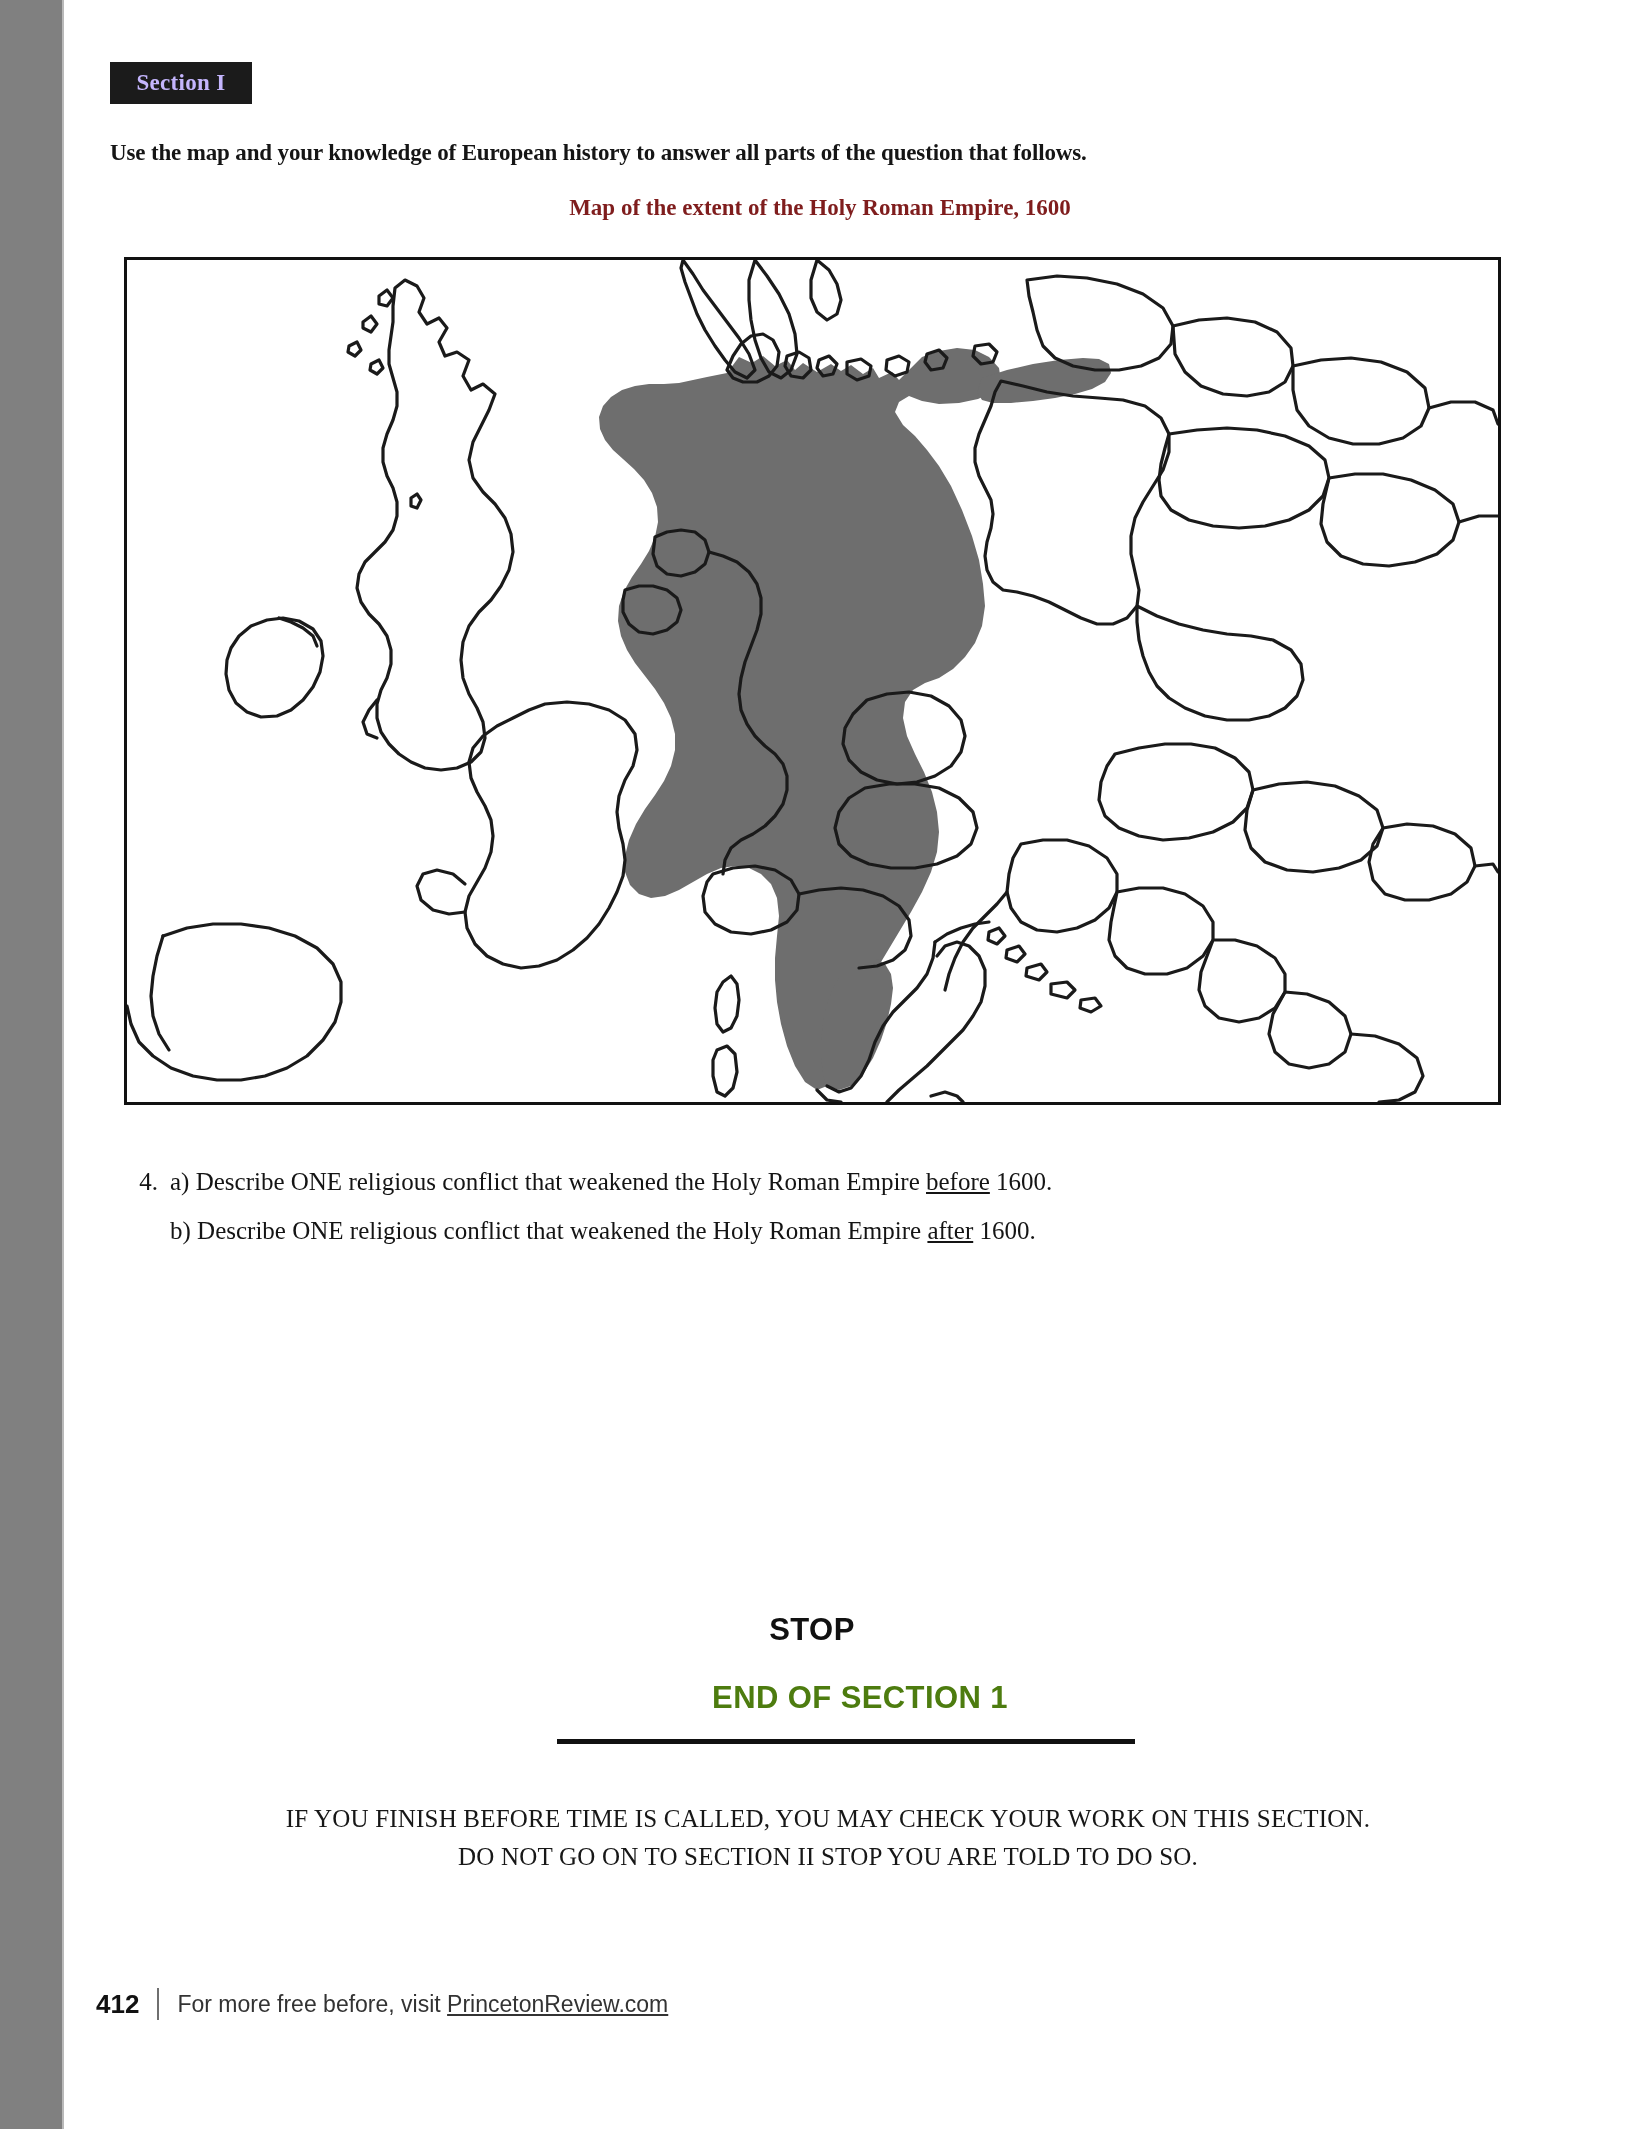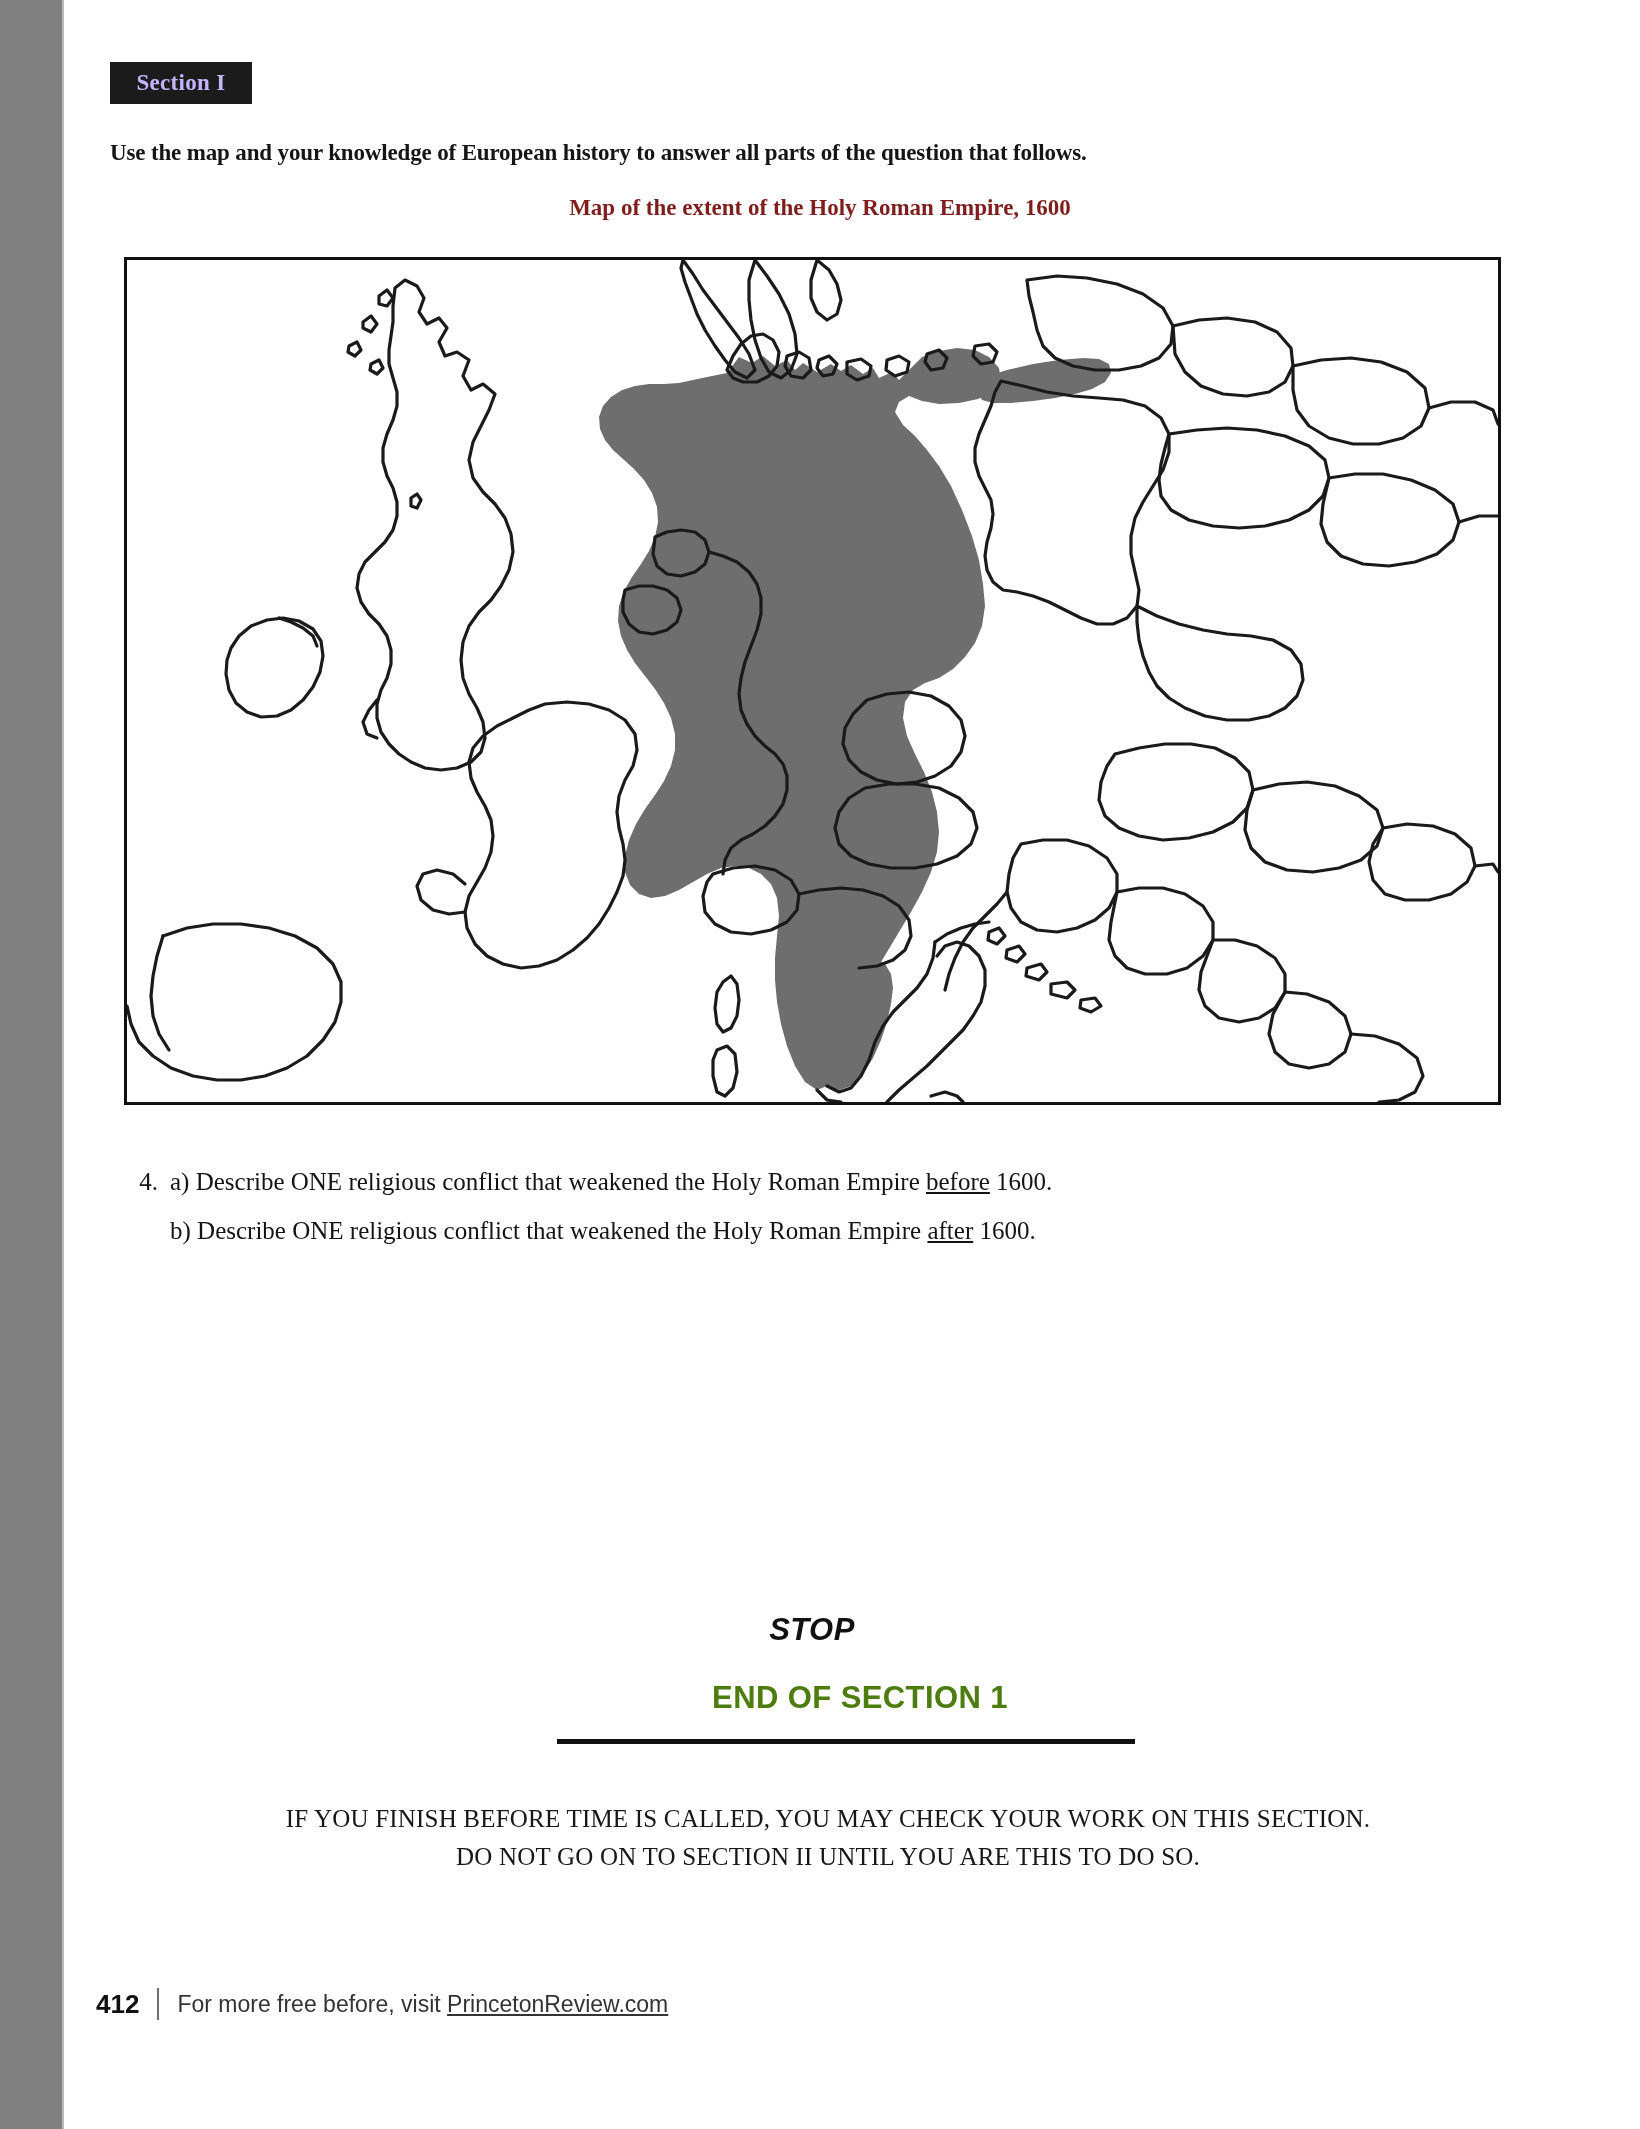--- a/index.html
+++ b/index.html
@@ -122,21 +122,20 @@
     position: absolute;
     left: 0;
     top: 1612px;
     width: 1500px;
     text-align: center;
     font-family: "Liberation Sans", sans-serif;
     font-weight: bold;
     font-size: 31px;
     color: #111111;
     letter-spacing: 0.4px;
-    font-style: italic;
   }
   .end-of-section {
     position: absolute;
     left: 0;
     top: 1680px;
     width: 1500px;
     text-align: center;
     font-family: "Liberation Sans", sans-serif;
     font-weight: bold;
     font-size: 31px;
@@ -447,21 +446,21 @@
       </div>
     </div>
   </div>
 
   <div class="stop-word">STOP</div>
   <div class="end-of-section">END OF SECTION 1</div>
   <div class="stop-rule"></div>
 
   <div class="final-note">
     <div>IF YOU FINISH BEFORE TIME IS CALLED, YOU MAY CHECK YOUR WORK ON THIS SECTION.</div>
-    <div>DO NOT GO ON TO SECTION II UNTIL YOU ARE THIS TO DO SO.</div>
+    <div>DO NOT GO ON TO SECTION II STOP YOU ARE TOLD TO DO SO.</div>
   </div>
 
   <div class="page-footer">
     <div class="footer-page-num">412</div>
     <div class="footer-divider"></div>
     <div class="footer-text"><span>For more free before, visit </span><span class="footer-link">PrincetonReview.com</span></div>
   </div>
 
 </div>
 

